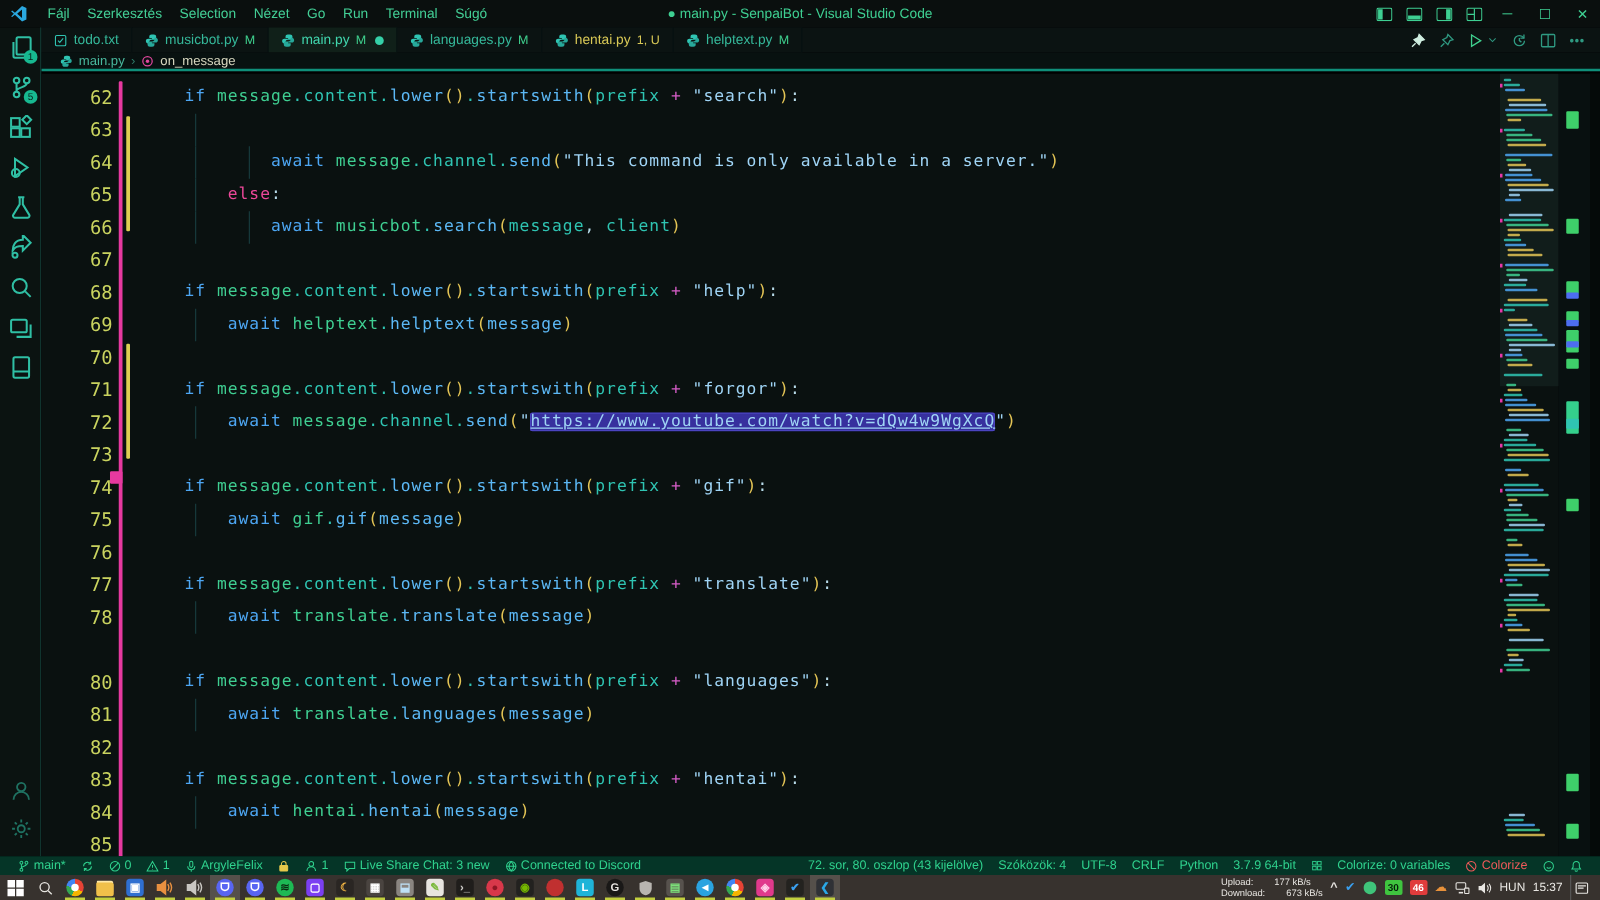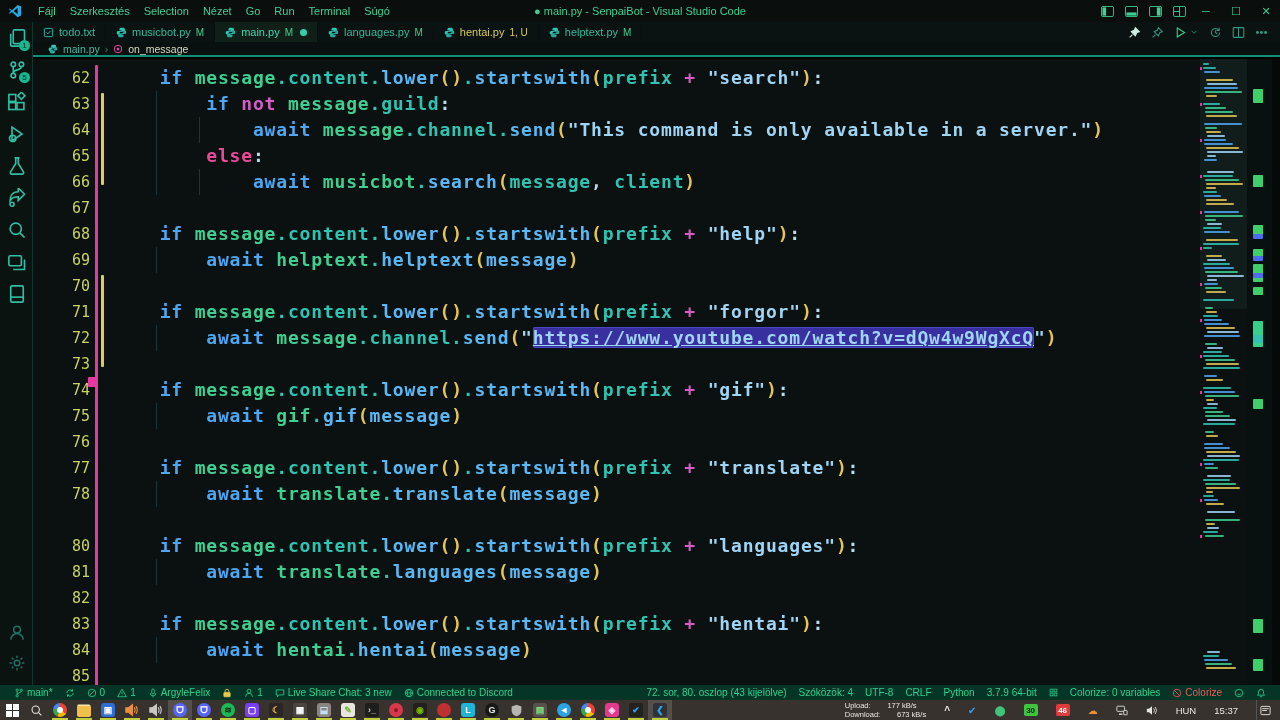--- a/index.html
+++ b/index.html
@@ -42,21 +42,21 @@
     background:#17b890; color:#06231c; font-size:8px; line-height:11px; text-align:center; padding:0 2px; }
   .act-bottom { position:absolute; bottom:4px; left:0; }
 
   
   #editor { position:absolute; left:33px; top:59px; width:1167px; height:626px;
     background:#0a1110; overflow:hidden; }
   .row { position:absolute; left:0; height:26px; width:100%; }
   .ln { position:absolute; left:0; width:57px; text-align:right; color:#c9d35f;
     font-family:"DejaVu Sans Mono", monospace; font-size:15px; line-height:26px; }
   .codeline { position:absolute; left:80px; font-family:"DejaVu Sans Mono", monospace;
-    font-size:18px; line-height:26px; letter-spacing:0.82px; white-space:pre;font-weight:bold; }
+    font-size:13px; line-height:26px; letter-spacing:0.82px; white-space:pre; }
   .codeline span.sel { background:#37309e; border-radius:2px; box-shadow:0 0 0 1px #4b44c0 inset; }
   .codeline span.ul { text-decoration:underline; }
   .gutter-bar { position:absolute; width:3px; border-radius:1px; }
   .indent-guide { position:absolute; width:1px; background:#16383a; }
 
   
   #minimap { position:absolute; left:1200px; top:59px; width:47px; height:626px; background:#0a1110; }
   #minimap .mm-bar { position:absolute; height:2px; border-radius:1px; opacity:.85; }
   #minimap .mm-tick { position:absolute; left:0; width:2px; height:3px; background:#e637a8; }
   #mm-slider { position:absolute; left:0; top:0; width:47px; height:250px; background:rgba(160,255,230,.05); }
@@ -74,21 +74,21 @@
 
   
   #taskbar { position:absolute; left:0; top:700px; width:1280px; height:20px;
     background:#37322e; display:flex; align-items:stretch; }
   .tb-app { position:relative; width:24px; display:flex; align-items:center; justify-content:center; cursor:pointer; }
   .tb-app.focused { background:#55504b; }
   .tb-app .under { position:absolute; bottom:0; left:4px; right:4px; height:2px; background:#c2cf3e; }
   .glyph { width:14px; height:14px; border-radius:3px; display:flex; align-items:center; justify-content:center;
     font-size:9px; font-weight:bold; color:#fff; overflow:hidden; }
   .glyph.circle { border-radius:50%; }
-  #tray { margin-left:auto; display:flex; align-items:center; gap:18px; padding-right:6px; color:#e8e6e2; }
+  #tray { margin-left:auto; display:flex; align-items:center; gap:6px; padding-right:6px; color:#e8e6e2; }
   #net-speed { display:flex; flex-direction:column; justify-content:center; font-size:7.5px; line-height:9px; }
   #net-speed .nrow { display:flex; gap:8px; }
   #net-speed .nval { width:38px; text-align:right; }
   .tray-ico { display:flex; align-items:center; justify-content:center; font-size:10px; }
   .temp-box { width:14px; height:12px; font-size:8px; font-weight:bold; display:flex; align-items:center;
     justify-content:center; border-radius:2px; color:#04200a; }
   #tray-clock { font-size:9.5px; }
   #tray-lang { font-size:9.5px; }
   #notif-btn { width:18px; border-left:1px solid #555; height:20px; display:flex; align-items:center; justify-content:center; }
 </style>
@@ -338,21 +338,20 @@
     </div>
   </div>
 
 <div id="editor">
     <div class="row" style="top: 6px;">
       <span class="ln">62</span>
       <span class="codeline"><span style="color: rgb(10, 17, 16);">    </span><span style="color: rgb(77, 166, 242);">if </span><span style="color: rgb(63, 207, 146);">message</span><span style="color: rgb(47, 196, 178);">.</span><span style="color: rgb(47, 196, 178);">content</span><span style="color: rgb(47, 196, 178);">.</span><span style="color: rgb(92, 184, 245);">lower</span><span style="color: rgb(227, 196, 85);">()</span><span style="color: rgb(47, 196, 178);">.</span><span style="color: rgb(92, 184, 245);">startswith</span><span style="color: rgb(227, 196, 85);">(</span><span style="color: rgb(47, 196, 178);">prefix </span><span style="color: rgb(214, 93, 200);">+ </span><span style="color: rgb(159, 212, 245);">"search"</span><span style="color: rgb(227, 196, 85);">)</span><span style="color: rgb(184, 220, 234);">:</span></span>
     </div>
     <div class="row" style="top: 32px;">
       <span class="ln">63</span>
-      <span class="codeline"><span style="color: rgb(10, 17, 16);">        </span><span style="color: rgb(77, 166, 242);">if </span><span style="color: rgb(214, 93, 200);">not </span><span style="color: rgb(63, 207, 146);">message</span><span style="color: rgb(47, 196, 178);">.</span><span style="color: rgb(47, 196, 178);">guild</span><span style="color: rgb(184, 220, 234);">:</span></span>
       <span class="indent-guide" style="left: 123px; top: 0px; height: 26px;"></span>
     </div>
     <div class="row" style="top: 58px;">
       <span class="ln">64</span>
       <span class="codeline"><span style="color: rgb(10, 17, 16);">            </span><span style="color: rgb(77, 166, 242);">await </span><span style="color: rgb(63, 207, 146);">message</span><span style="color: rgb(47, 196, 178);">.</span><span style="color: rgb(47, 196, 178);">channel</span><span style="color: rgb(47, 196, 178);">.</span><span style="color: rgb(92, 184, 245);">send</span><span style="color: rgb(227, 196, 85);">(</span><span style="color: rgb(159, 212, 245);">"This command is only available in a server."</span><span style="color: rgb(227, 196, 85);">)</span></span>
       <span class="indent-guide" style="left: 123px; top: 0px; height: 26px;"></span>
       <span class="indent-guide" style="left: 166px; top: 0px; height: 26px;"></span>
     </div>
     <div class="row" style="top: 84px;">
       <span class="ln">65</span>

